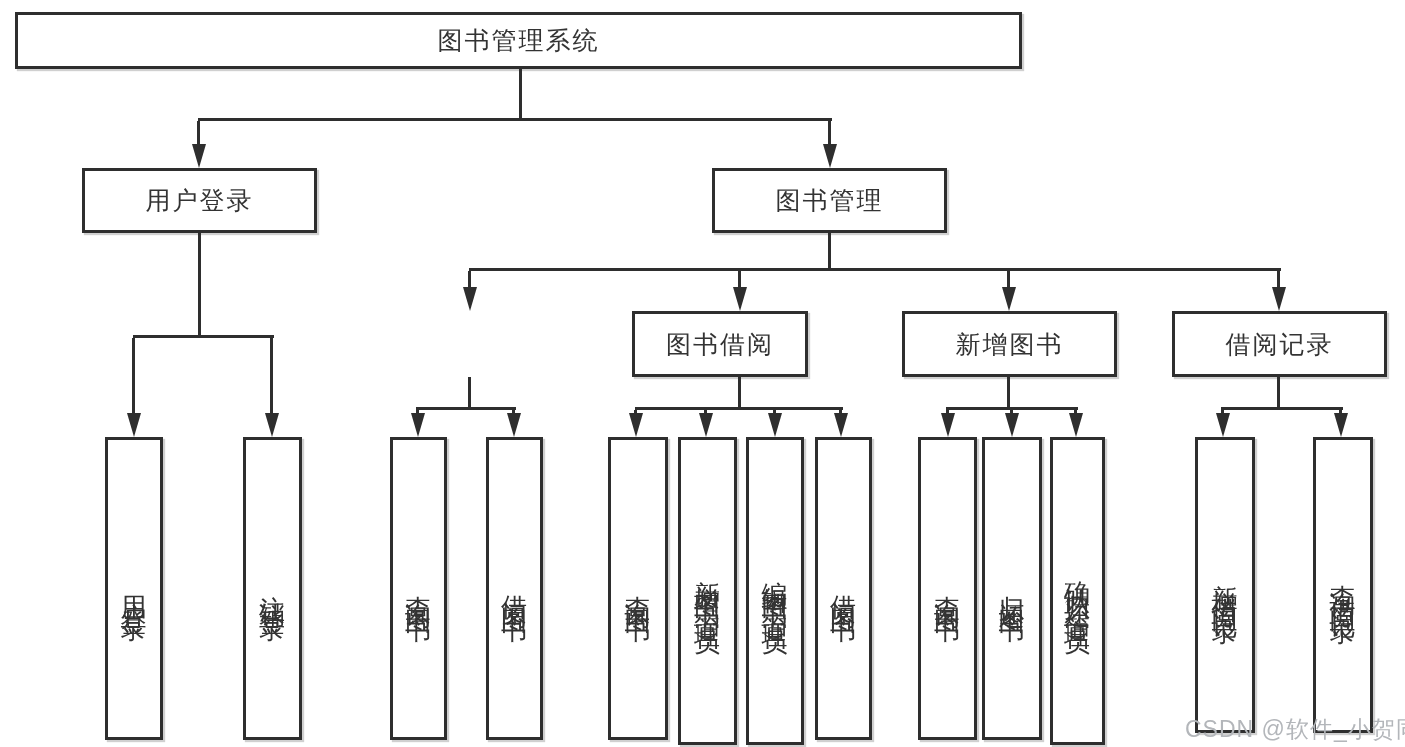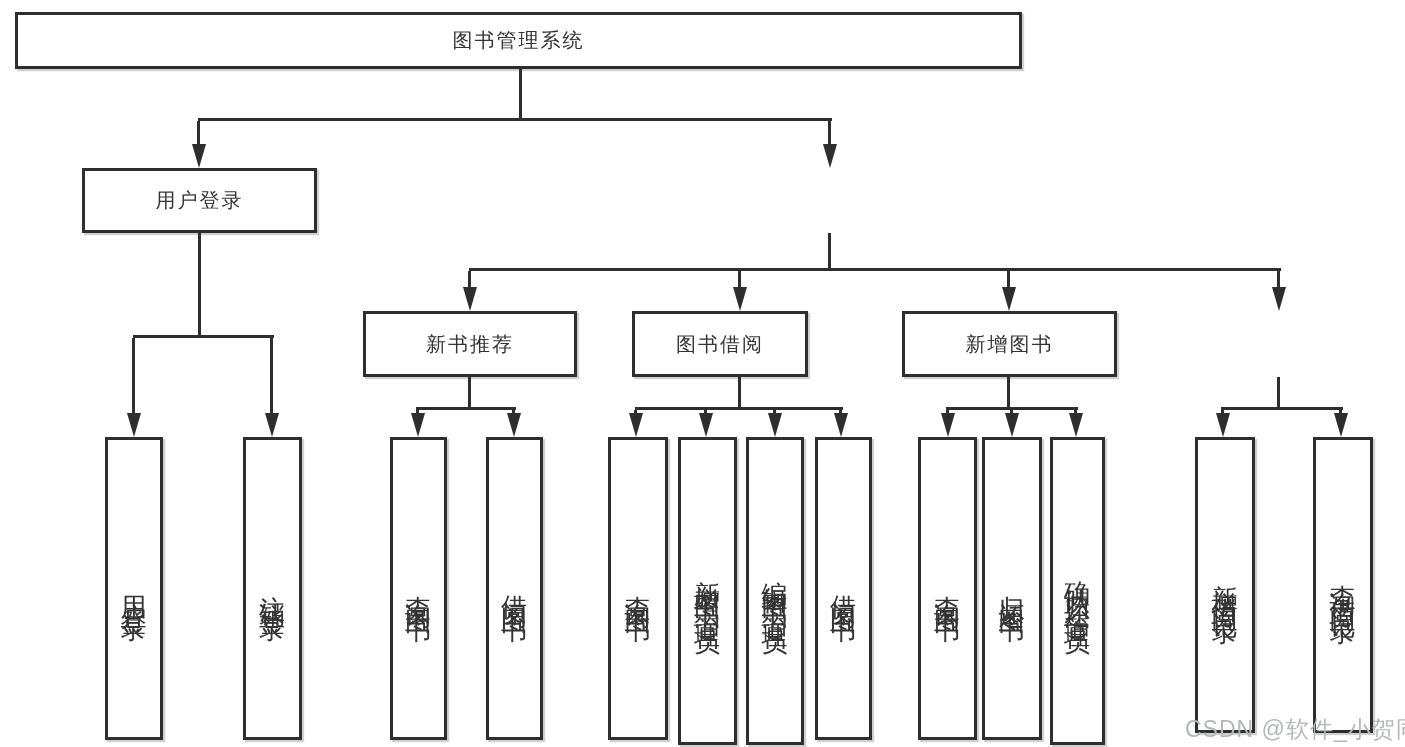--- a/index.html
+++ b/index.html
@@ -16,21 +16,21 @@
     font-family:"Liberation Sans","DejaVu Sans",sans-serif;
     color:var(--text);
   }
   
   .node{
     position:absolute;
     box-sizing:border-box;
     background:#fff;
     border:3px solid var(--line);
     display:flex;align-items:center;justify-content:center;
-    font-size:20px;
+    font-size:25px;
     letter-spacing:2px;
     box-shadow:2px 2px 1px rgba(120,120,120,.35);
     white-space:nowrap;
   }
   
   .leaf{
     position:absolute;
     box-sizing:border-box;
     background:#fff;
     border:3px solid var(--line);
@@ -68,24 +68,25 @@
   }
 </style>
 </head>
 <body>
 
 <div id="canvas">
 
   <div class="node" style="left:15px;top:12px;width:1007px;height:57px;">图书管理系统</div>
 
   <div class="node" style="left:82px;top:168px;width:235px;height:65px;">用户登录</div>
+  <div class="node" style="left:712px;top:168px;width:235px;height:65px;">图书管理</div>
 
-  <div class="node" style="left:363px;top:311px;width:214px;height:66px;">新书推荐</div>
   <div class="node" style="left:632px;top:311px;width:176px;height:66px;">图书借阅</div>
   <div class="node" style="left:902px;top:311px;width:215px;height:66px;">新增图书</div>
+  <div class="node" style="left:1172px;top:311px;width:215px;height:66px;">借阅记录</div>
 
   <div class="leaf" style="left:105px;top:437px;width:58px;height:303px;">
     <span>用户登录</span>
   </div>
   <div class="leaf" style="left:243px;top:437px;width:59px;height:303px;">
     <span>注销登录</span>
   </div>
 
   <div class="leaf" style="left:390px;top:437px;width:57px;height:303px;">
     <span>查询图书</span>

